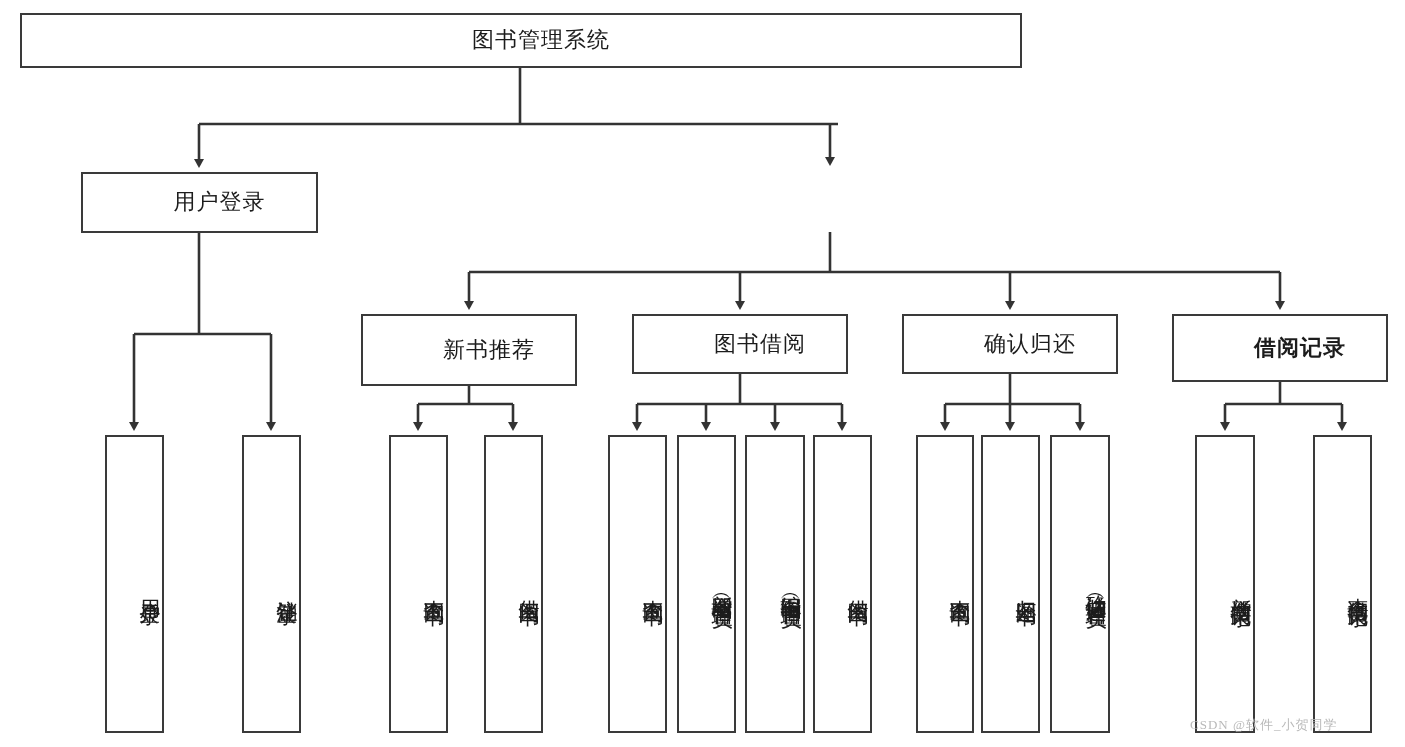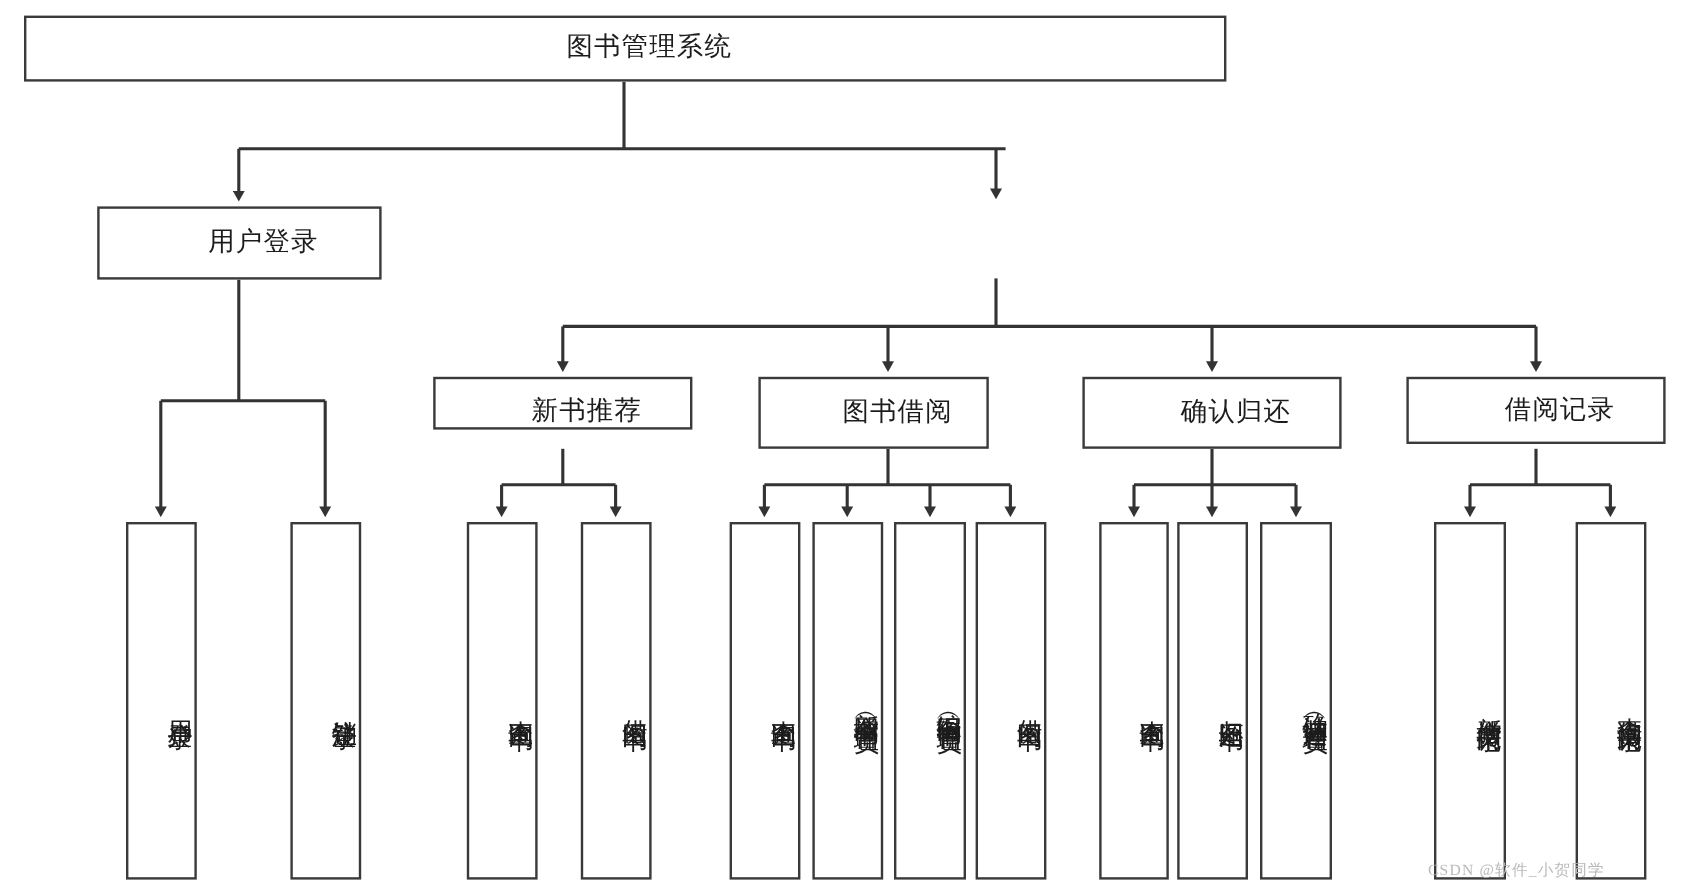--- a/index.html
+++ b/index.html
@@ -128,30 +128,30 @@
   </svg>
 
   <div class="node horiz" style="left:20px; top:13px; width:1002px; height:55px;">
     <span class="label">图书管理系统</span>
   </div>
 
   <div class="node horiz" style="left:81px; top:172px; width:237px; height:61px;">
     <span class="label">用户登录</span>
   </div>
 
-  <div class="node horiz" style="left:361px; top:314px; width:216px; height:44px;align-items:flex-end;">
+  <div class="node horiz" style="left:361px; top:314px; width:216px; height:72px;">
     <span class="label">新书推荐</span>
   </div>
-  <div class="node horiz" style="left:632px; top:314px; width:192px; height:60px;">
+  <div class="node horiz" style="left:632px; top:314px; width:216px; height:60px;">
     <span class="label">图书借阅</span>
   </div>
   <div class="node horiz" style="left:902px; top:314px; width:216px; height:60px;">
     <span class="label">确认归还</span>
   </div>
-  <div class="node horiz" style="left:1172px; top:314px; width:216px; height:56px;">
+  <div class="node horiz" style="left:1172px; top:314px; width:216px; height:68px;font-weight:bold;">
     <span class="label">借阅记录</span>
   </div>
 
   <div class="node vert" style="left:105px; top:435px; width:59px; height:298px;">
     <span class="label">用户登录</span>
   </div>
   <div class="node vert" style="left:242px; top:435px; width:59px; height:298px;">
     <span class="label">注销登录</span>
   </div>
 

